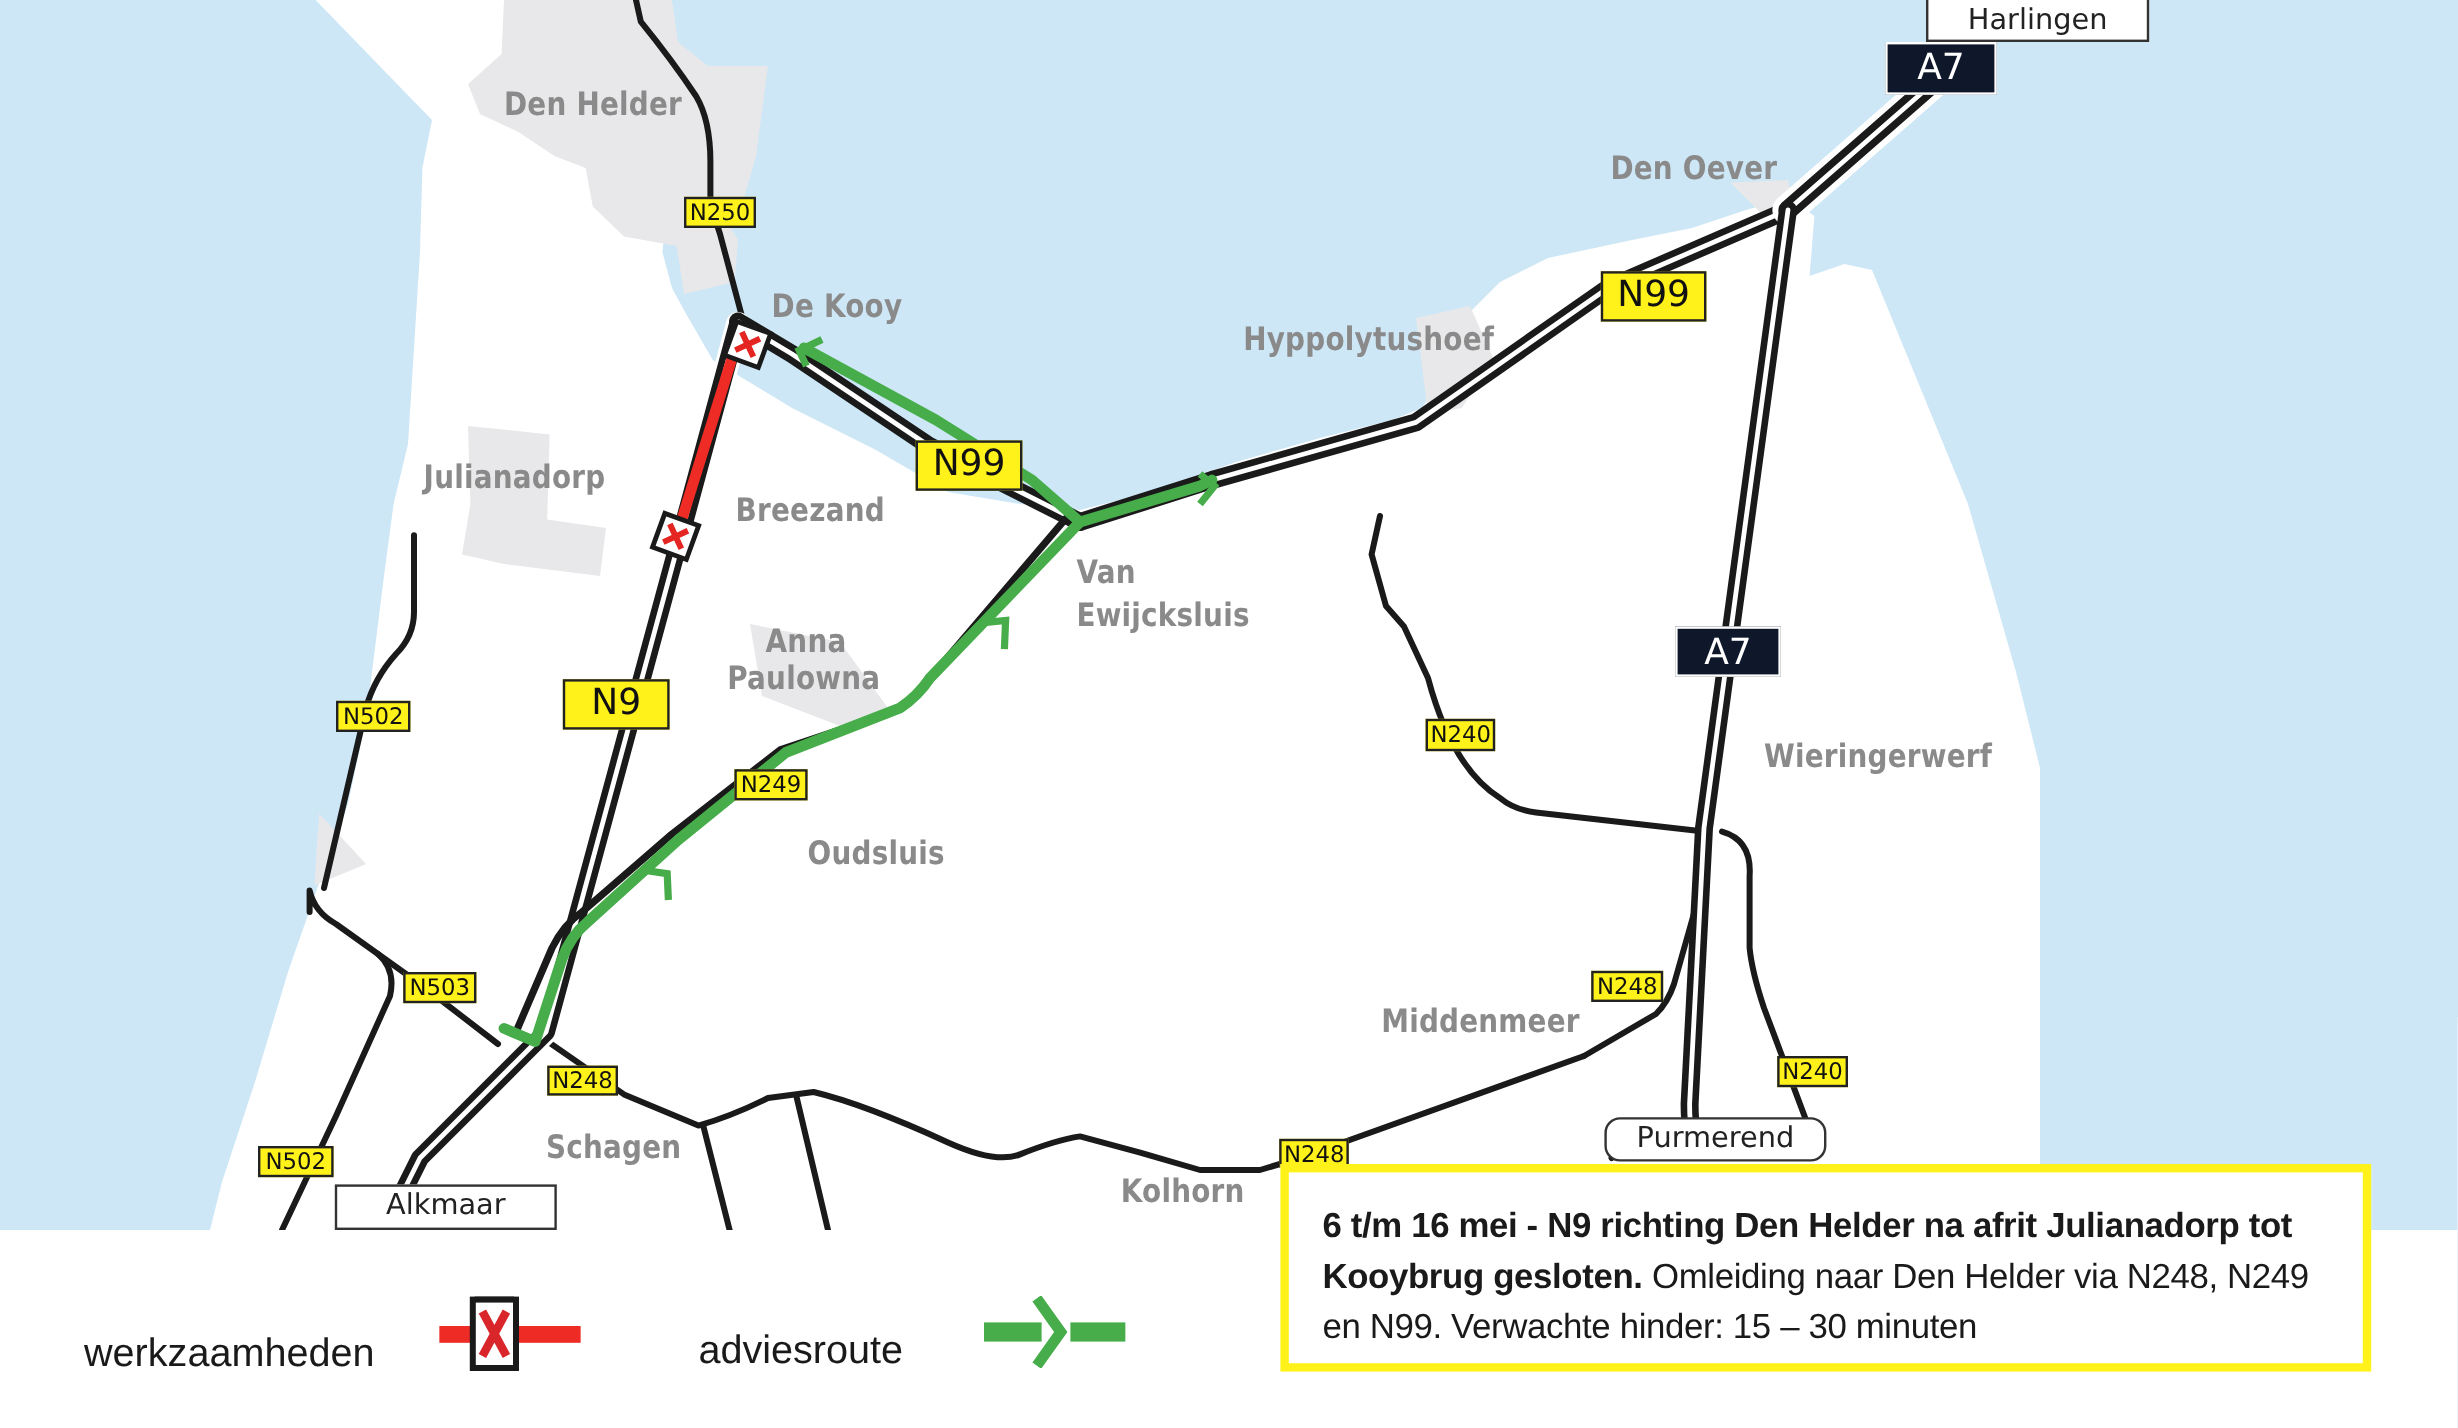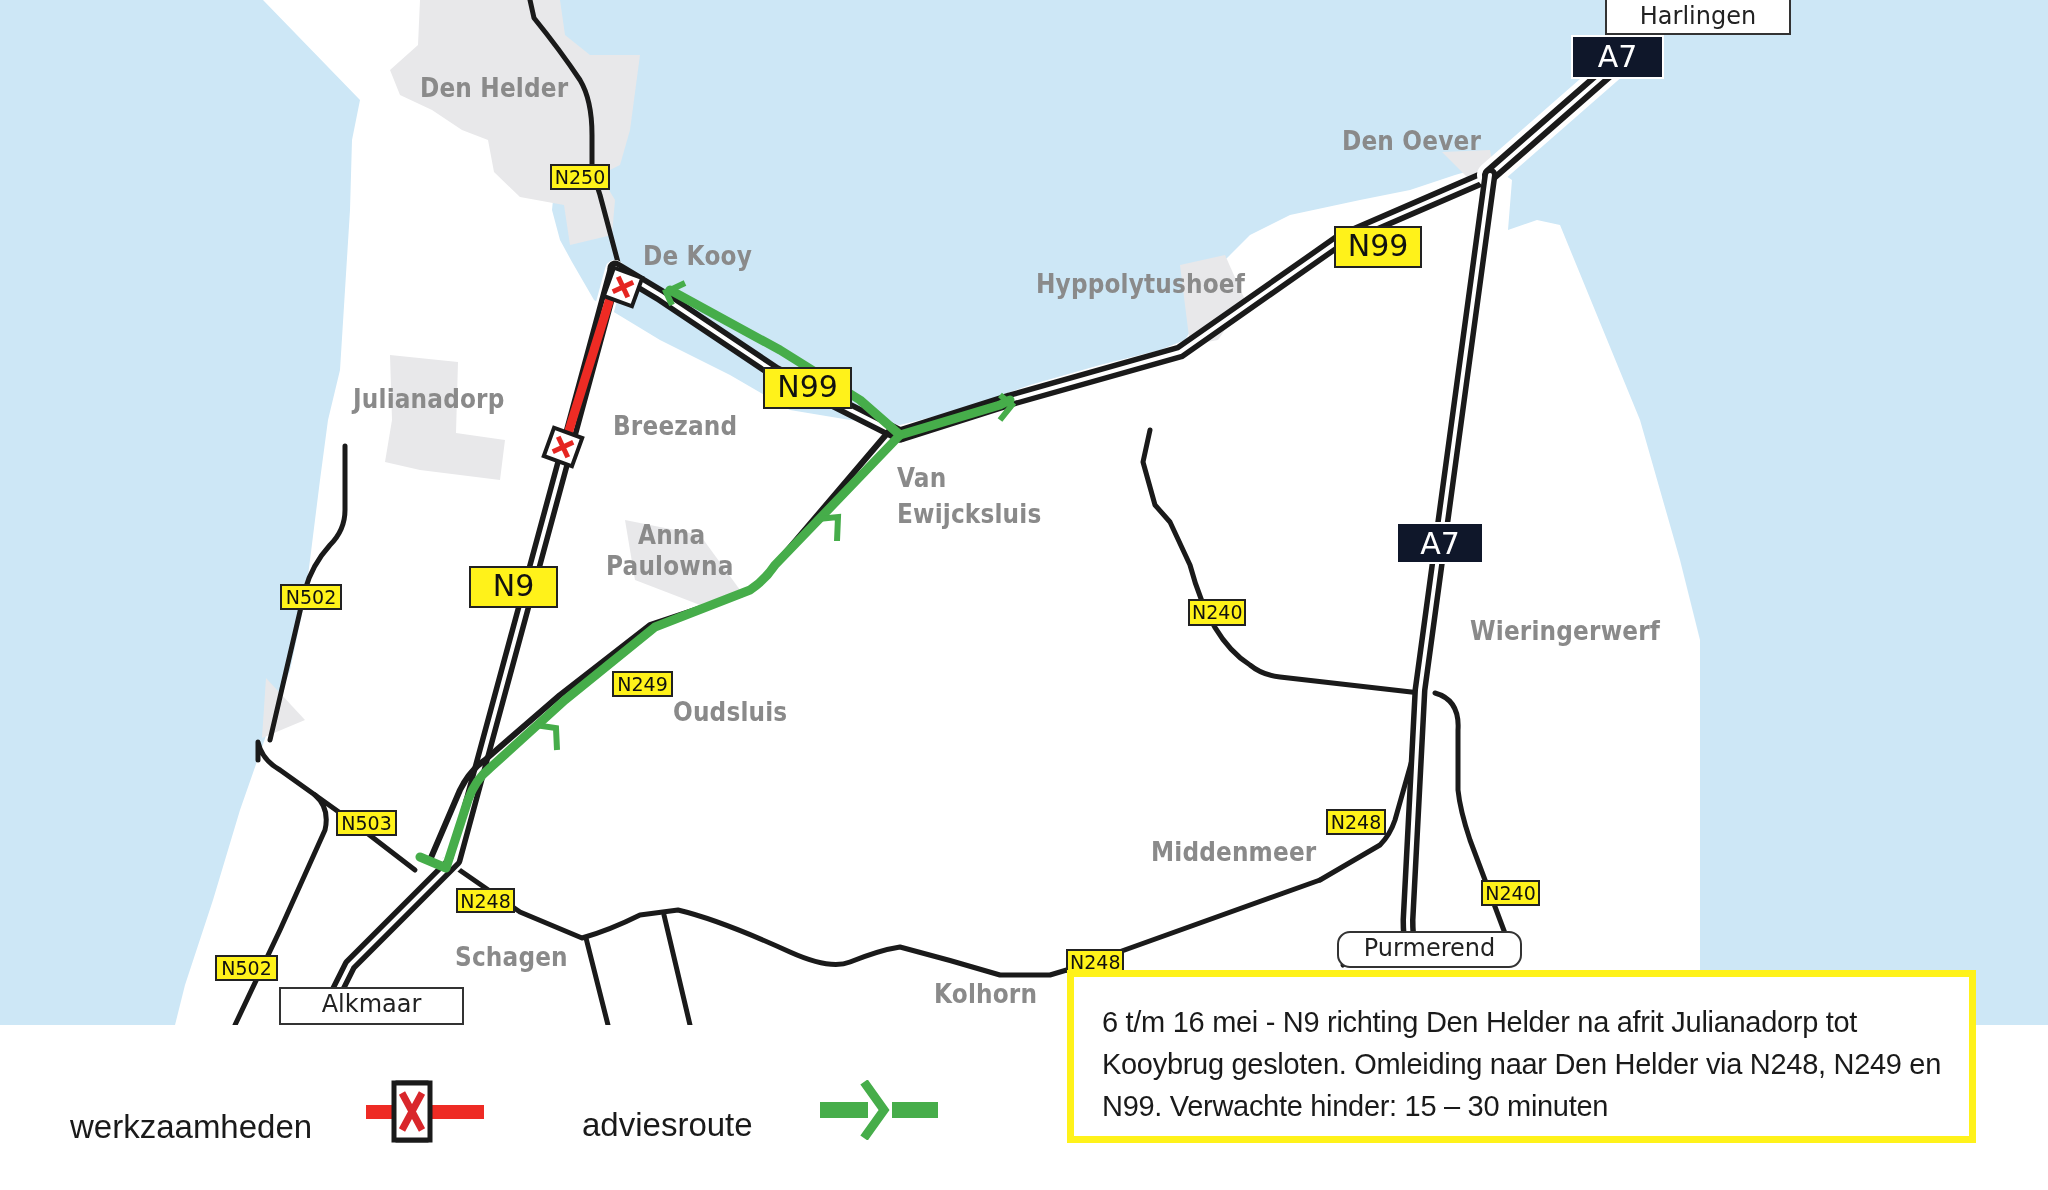--- a/index.html
+++ b/index.html
@@ -5,21 +5,21 @@
   html, body { margin:0; padding:0; }
   body { width:2048px; height:1190px; position:relative; overflow:hidden; background:#ffffff; font-family:"Liberation Sans", sans-serif; }
   #map { position:absolute; left:0; top:0; width:2048px; height:1025px; }
   .place { position:absolute; color:#8a8a8a; font-weight:bold; font-size:27px; line-height:32px; white-space:nowrap; letter-spacing:0.2px; font-family:"DejaVu Sans", sans-serif; transform:scaleX(0.86); transform-origin:left top; }
   .nsign { position:absolute; background:#fff21a; border:2px solid #222; color:#111; font-size:19px; line-height:22px; padding:0 2px; text-align:center; font-family:"DejaVu Sans", sans-serif; box-sizing:border-box; transform-origin:left top; }
   .nsign.big { font-size:30px; line-height:36px; border-width:2px; }
   .asign { position:absolute; background:#0f172a; color:#fff; font-size:30px; line-height:40px; text-align:center; border:2px solid #fff; box-sizing:border-box; font-family:"DejaVu Sans", sans-serif; }
   .citybox { position:absolute; background:#fff; border:2px solid #333; color:#222; font-size:24px; line-height:30px; text-align:center; box-sizing:border-box; font-family:"DejaVu Sans", sans-serif; }
   #info { position:absolute; left:1067px; top:970px; width:909px; height:173px; border:7px solid #fff21a; box-sizing:border-box; background:#fff; padding:24px 24px 0 28px; }
   #info p { margin:0; font-size:29px; line-height:42px; color:#1a1a1a; font-family:"Liberation Sans", sans-serif; letter-spacing:-0.3px; }
-  #info b { font-weight:normal; }
+  #info b { font-weight:bold; }
   .legend-label { position:absolute; font-size:33px; color:#1a1a1a; font-family:"Liberation Sans", sans-serif;margin-top:20px; }
 </style>
 </head>
 <body>
 
 <svg id="map" width="2048" height="1025" viewBox="0 0 2048 1025" xmlns="http://www.w3.org/2000/svg">
 
   <rect x="0" y="0" width="2048" height="1025" fill="#cde7f6"></rect>
 
   <path fill="#ffffff" d="M 263 0 L 527 0 L 527 38 L 547 62 L 562 93 L 560 122 L 557 160 L 552 210 L 560 240 L 572 262 L 594 300 L 660 340 L 730 375 L 790 410 L 850 420 L 900 425 L 960 410 L 1030 385 L 1100 365 L 1160 350 L 1185 340 L 1210 300 L 1225 260 L 1250 235 L 1290 215 L 1360 200 L 1410 190 L 1455 175 L 1490 165 L 1512 180 L 1508 230 L 1537 220 L 1560 225 L 1640 420 L 1680 560 L 1700 640 L 1700 1025 L 175 1025 L 185 985 L 213 900 L 240 810 L 268 730 L 290 670 L 305 600 L 320 480 L 328 420 L 340 370 L 350 210 L 352 140 L 360 100 Z"></path>
@@ -100,26 +100,26 @@
 <div class="place" style="left:897px;top:462px;">Van</div>
 <div class="place" style="left:897px;top:498px;">Ewijcksluis</div>
 <div class="place" style="left:638px;top:519px;">Anna</div>
 <div class="place" style="left:606px;top:550px;">Paulowna</div>
 <div class="place" style="left:1470px;top:615px;">Wieringerwerf</div>
 <div class="place" style="left:673px;top:696px;">Oudsluis</div>
 <div class="place" style="left:1151px;top:836px;">Middenmeer</div>
 <div class="place" style="left:455px;top:941px;">Schagen</div>
 <div class="place" style="left:934px;top:978px;">Kolhorn</div>
 
-<div class="nsign" style="left:550px;top:164px;width:60px;height:26px;">N250</div>
+<div class="nsign" style="left:570px;top:164px;width:60px;height:26px;">N250</div>
 <div class="nsign big" style="left:763px;top:367px;width:89px;height:42px;">N99</div>
 <div class="nsign big" style="left:1334px;top:226px;width:88px;height:42px;">N99</div>
 <div class="nsign big" style="left:469px;top:566px;width:89px;height:42px;">N9</div>
 <div class="nsign" style="left:280px;top:584px;width:62px;height:26px;">N502</div>
-<div class="nsign" style="left:612px;top:671px;width:61px;height:26px;">N249</div>
+<div class="nsign" style="left:612px;top:641px;width:61px;height:26px;">N249</div>
 <div class="nsign" style="left:336px;top:810px;width:61px;height:26px;">N503</div>
 <div class="nsign" style="left:456px;top:888px;width:59px;height:25px;">N248</div>
 <div class="nsign" style="left:215px;top:955px;width:63px;height:26px;">N502</div>
 <div class="nsign" style="left:1066px;top:949px;width:58px;height:24px;">N248</div>
 <div class="nsign" style="left:1188px;top:599px;width:58px;height:27px;">N240</div>
 <div class="nsign" style="left:1326px;top:809px;width:60px;height:26px;">N248</div>
 <div class="nsign" style="left:1481px;top:880px;width:59px;height:26px;">N240</div>
 <div class="asign" style="left:1571px;top:35px;width:93px;height:44px;">A7</div>
 <div class="asign" style="left:1396px;top:522px;width:88px;height:42px;">A7</div>
 

